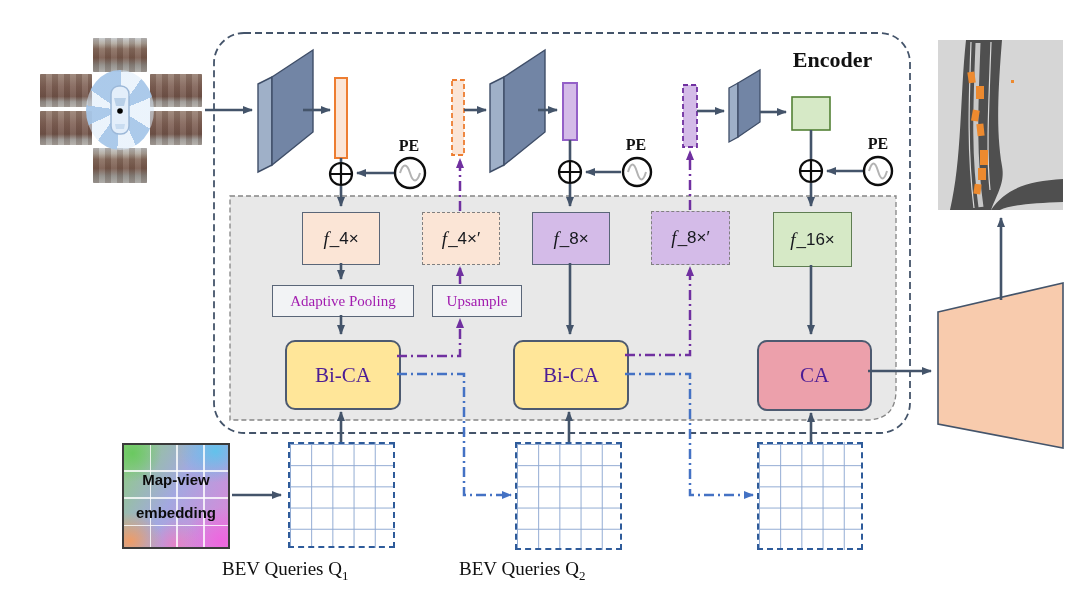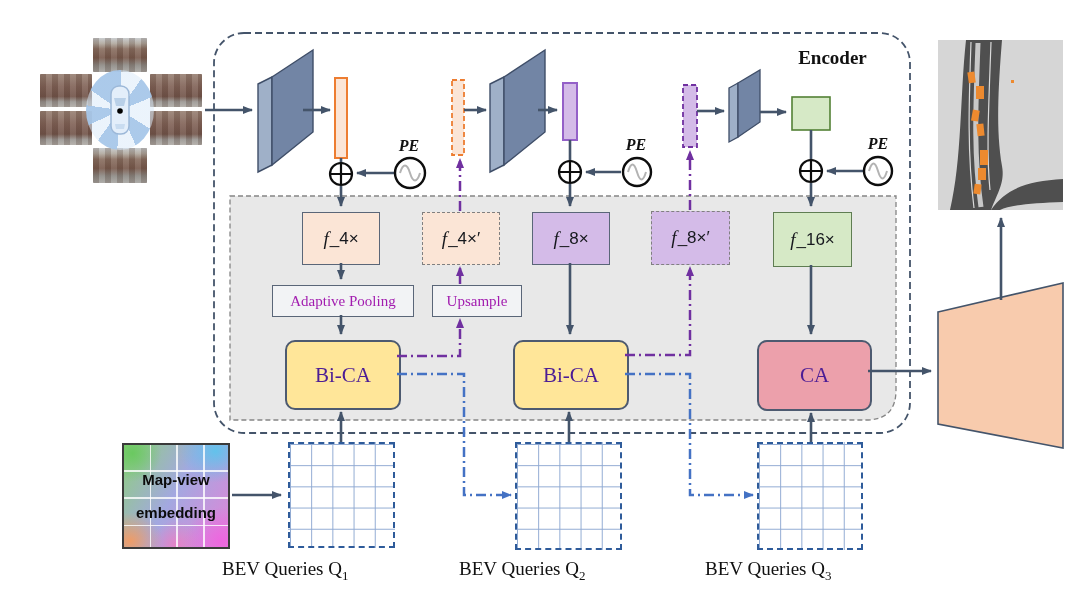--- a/index.html
+++ b/index.html
@@ -22,24 +22,24 @@
   .fbox{position:absolute;display:flex;align-items:center;justify-content:center;
         font-size:19px;color:#16181d;border:1.6px solid #5a6678;background:#FBE5D6;}
   .fbox .fi{font-style:italic;font-family:"Liberation Serif",serif;padding-right:1px;}
   .fbox .sfx{font-family:Liberation Sans, sans-serif;font-size:17px;}
   .dashed{border-style:dashed;border-color:#808080;}
   .opbox{position:absolute;display:flex;align-items:center;justify-content:center;
          font-size:15px;color:#a21caf;background:#f2f3f5;border:1.6px solid #5a6678;}
   .attn{position:absolute;display:flex;align-items:center;justify-content:center;
         font-size:21px;color:#4c1d95;border:2px solid #4d5a70;border-radius:10px;}
   .lbl{position:absolute;color:#111;white-space:nowrap;}
-  .pe{font-size:16px;font-weight:700;text-align:center;font-style:italic;}
+  .pe{font-size:16px;font-weight:700;text-align:center;}
   .bev{font-size:19px;text-align:left;}
   .bev sub{font-size:13px;}
-  .bigcap{font-weight:700;font-size:19px;text-align:center;}
+  .bigcap{font-weight:700;font-size:22px;text-align:center;}
   
   .qgrid{position:absolute;background-color:#fff;border:2px dashed #2E5B9A;box-sizing:border-box;
      background-image:linear-gradient(to right,#8fa9d2 1px,transparent 1px),
                       linear-gradient(to bottom,#8fa9d2 1px,transparent 1px);
      background-size:21.2px 21.2px;}
   
   .mapview{position:absolute;border:2px solid #3a3a3a;box-sizing:border-box;
      display:flex;flex-direction:column;align-items:center;justify-content:center;
      font-family:"Liberation Sans",sans-serif;font-weight:700;font-size:15px;line-height:1.3;color:#0c0c0c;
      background-image:
@@ -162,23 +162,20 @@
 
   <div class="qgrid" style="left:288px;top:442px;width:107px;height:106px;"></div>
   <div class="qgrid" style="left:515px;top:442px;width:107px;height:108px;"></div>
   <div class="qgrid" style="left:757px;top:442px;width:106px;height:108px;"></div>
 
   <div class="lbl bev" style="left:222px;top:558px;width:220px;">
     <span>BEV Queries Q</span><sub>1</sub>
   </div>
   <div class="lbl bev" style="left:459px;top:558px;width:220px;">
     <span>BEV Queries Q</span><sub>2</sub>
-  </div>
-  <div class="lbl bev" style="left:705px;top:558px;width:220px;">
-    <span>BEV Queries Q</span><sub>3</sub>
   </div>
 
   <svg class="layer" width="1080" height="605" viewBox="0 0 1080 605">
     <defs>
       <marker id="aDark" markerWidth="11" markerHeight="9" refX="9" refY="4" orient="auto" markerUnits="userSpaceOnUse">
         <path d="M0,0 L10,4 L0,8 Z" fill="#44546A"></path>
       </marker>
       <marker id="aPurple" markerWidth="11" markerHeight="9" refX="9" refY="4" orient="auto" markerUnits="userSpaceOnUse">
         <path d="M0,0 L10,4 L0,8 Z" fill="#7030A0"></path>
       </marker>

